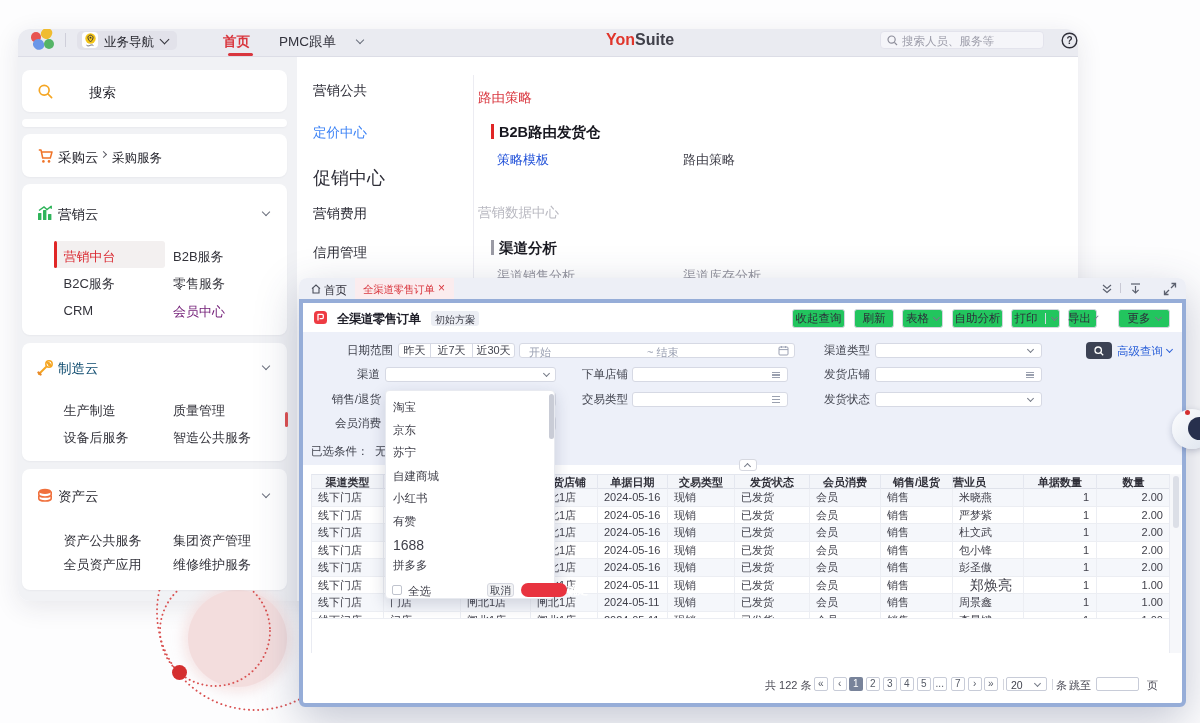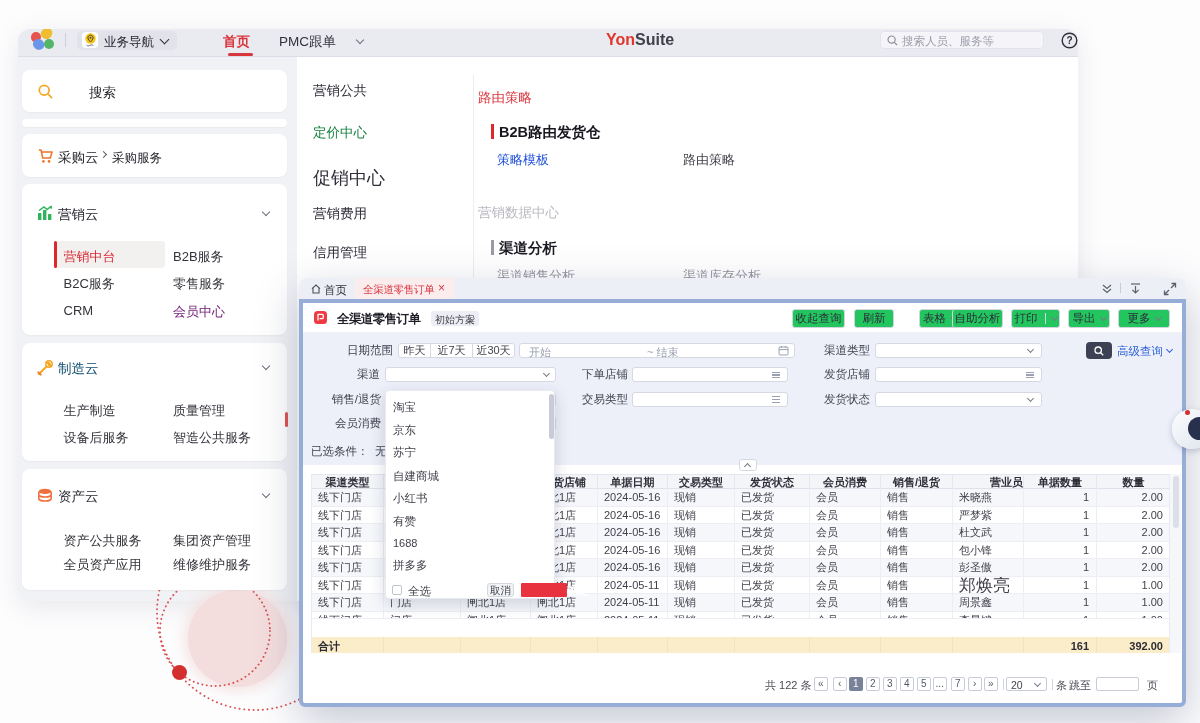--- a/index.html
+++ b/index.html
@@ -42,21 +42,21 @@
       <circle cx="4.6" cy="4.6" r="3.6" fill="none" stroke="#8d8d9a" stroke-width="1.2"></circle>
       <line x1="7.4" y1="7.4" x2="10" y2="10" stroke="#8d8d9a" stroke-width="1.2"></line>
     </svg>
 <div class="ab" style="left:884px;top:4.5px;font-size:11.5px;color:#9d9daa;">搜索人员、服务等</div>
 <svg class="ab" style="left:1043px;top:2.5px;" width="17" height="17" viewBox="0 0 17 17">
       <circle cx="8.5" cy="8.5" r="7.3" fill="none" stroke="#2e2e38" stroke-width="1.4"></circle>
       <text x="8.5" y="12" font-size="10" font-weight="bold" fill="#2e2e38" text-anchor="middle" font-family="Liberation Sans">?</text>
     </svg>
 <div class="ab" style="left:0;top:28px;width:279px;height:544px;background:#f1f2f5;"></div>
 <div class="ab" style="left:295px;top:53.0px;font-size:13.5px;color:#2e2e38;">营销公共</div>
-<div class="ab" style="left:295px;top:94.5px;font-size:13.5px;color:#15803d;">定价中心</div>
+<div class="ab" style="left:295px;top:94.5px;font-size:13.5px;color:#3b82f6;">定价中心</div>
 <div class="ab" style="left:295px;top:137.0px;font-size:18px;color:#2e2e38;text-align:right;">促销中心</div>
 <div class="ab" style="left:295px;top:176.0px;font-size:13.5px;color:#2e2e38;">营销费用</div>
 <div class="ab" style="left:295px;top:215.0px;font-size:13.5px;color:#2e2e38;">信用管理</div>
 <div class="ab" style="left:455px;top:46px;width:1px;height:526px;background:#ececf2;"></div>
 <div class="ab" style="left:460px;top:60px;font-size:13.5px;color:#d9363e;">路由策略</div>
 <div class="ab" style="left:473px;top:95px;width:3px;height:15px;background:#e02626;"></div>
 <div class="ab" style="left:481px;top:94px;font-size:14.5px;font-weight:bold;color:#17171f;">B2B路由发货仓</div>
 <div class="ab" style="left:479px;top:122px;font-size:13px;color:#1d4ed8;">策略模板</div>
 <div class="ab" style="left:665px;top:122px;font-size:13px;color:#3f3f49;">路由策略</div>
 <div class="ab" style="left:460px;top:175px;font-size:13.5px;color:#b9b9c1;">营销数据中心</div>
@@ -164,33 +164,33 @@
 <div class="ab" style="left:38px;top:33px;font-size:12.5px;font-weight:bold;color:#1f1f29;letter-spacing:-.6px;">全渠道零售订单</div>
 <div class="ab" style="left:132px;top:32.5px;width:48px;height:15px;background:#eceef4;border-radius:3px;"></div>
 <div class="ab" style="left:136px;top:35px;font-size:10px;color:#3c3c46;">初始方案</div>
 <span class="chevs ab" style="left:170px;top:37.5px;"></span>
 <div class="btn" style="left:493px;top:31px;width:53px;">
 <span>收起查询</span>
 </div>
 <div class="btn" style="left:555px;top:31px;width:40px;">
 <span>刷新</span>
 </div>
-<div class="btn" style="left:603px;top:31px;width:41px;margin-left:17px;">
+<div class="btn" style="left:603px;top:31px;width:41px;">
 <span>表格</span>
       <span class="chevs" style="margin-left:5px;margin-top:-3px;"></span>
 </div>
 <div class="btn" style="left:653px;top:31px;width:51px;">
 <span>自助分析</span>
 </div>
 <div class="btn" style="left:712px;top:31px;width:49px;">
 <span>打印</span>
       <span style="width:1px;height:11px;background:#d8d8e2;margin:0 6px 0 7px;"></span>
       <span class="chevs" style="margin-top:-3px;"></span>
 </div>
-<div class="btn" style="left:769px;top:31px;width:42px;">
+<div class="btn" style="left:769px;top:31px;width:29px;">
 <span>导出</span>
       <span class="chevs" style="margin-left:5px;margin-top:-3px;"></span>
 </div>
 <div class="btn" style="left:819px;top:31px;width:52px;">
 <span>更多</span>
       <span class="chevs" style="margin-left:5px;margin-top:-3px;"></span>
 </div>
 <div class="ab" style="left:4px;top:54px;width:879px;height:133px;background:#edf0f9;"></div>
 <div class="lbl" style="left:0px;top:65px;width:94px;">日期范围</div>
 <div class="ab" style="left:99px;top:65px;width:117px;height:15px;background:#fff;border:1px solid #d6d9e4;border-radius:3px;display:flex;">
@@ -260,21 +260,21 @@
 <div class="ab" style="left:0;top:0;width:859px;height:14px;background:#f3f5f9;border-bottom:1px solid #dfe2ea;">
 <div class="ab" style="left:0px;top:0;width:72px;height:14px;border-right:1px solid #e4e7ef;font-size:11px;font-weight:bold;color:#2f2f38;text-align:center;line-height:14px;">渠道类型</div>
 <div class="ab" style="left:72px;top:0;width:77px;height:14px;border-right:1px solid #e4e7ef;font-size:11px;font-weight:bold;color:#2f2f38;text-align:center;line-height:14px;">门店类型</div>
 <div class="ab" style="left:149px;top:0;width:70px;height:14px;border-right:1px solid #e4e7ef;font-size:11px;font-weight:bold;color:#2f2f38;text-align:center;line-height:14px;">下单店铺</div>
 <div class="ab" style="left:219px;top:0;width:67px;height:14px;border-right:1px solid #e4e7ef;font-size:11px;font-weight:bold;color:#2f2f38;text-align:center;line-height:14px;">发货店铺</div>
 <div class="ab" style="left:286px;top:0;width:70px;height:14px;border-right:1px solid #e4e7ef;font-size:11px;font-weight:bold;color:#2f2f38;text-align:center;line-height:14px;">单据日期</div>
 <div class="ab" style="left:356px;top:0;width:67px;height:14px;border-right:1px solid #e4e7ef;font-size:11px;font-weight:bold;color:#2f2f38;text-align:center;line-height:14px;">交易类型</div>
 <div class="ab" style="left:423px;top:0;width:75px;height:14px;border-right:1px solid #e4e7ef;font-size:11px;font-weight:bold;color:#2f2f38;text-align:center;line-height:14px;">发货状态</div>
 <div class="ab" style="left:498px;top:0;width:71px;height:14px;border-right:1px solid #e4e7ef;font-size:11px;font-weight:bold;color:#2f2f38;text-align:center;line-height:14px;">会员消费</div>
 <div class="ab" style="left:569px;top:0;width:72px;height:14px;border-right:1px solid #e4e7ef;font-size:11px;font-weight:bold;color:#2f2f38;text-align:center;line-height:14px;">销售/退货</div>
-<div class="ab" style="left:641px;top:0;width:71px;height:14px;border-right:1px solid #e4e7ef;font-size:11px;font-weight:bold;color:#2f2f38;text-align:right;line-height:14px;">营业员</div>
+<div class="ab" style="left:641px;top:0;width:71px;height:14px;border-right:1px solid #e4e7ef;font-size:11px;font-weight:bold;color:#2f2f38;text-align:left;line-height:14px;">营业员</div>
 <div class="ab" style="left:712px;top:0;width:73px;height:14px;border-right:1px solid #e4e7ef;font-size:11px;font-weight:bold;color:#2f2f38;text-align:center;line-height:14px;">单据数量</div>
 <div class="ab" style="left:785px;top:0;width:74px;height:14px;border-right:1px solid #e4e7ef;font-size:11px;font-weight:bold;color:#2f2f38;text-align:center;line-height:14px;">数量</div>
 </div>
 <div class="ab" style="left:0;top:14.0px;width:859px;height:17.5px;background:#f5f7fb;border-bottom:1px solid #eceef3;overflow:hidden;">
 <div class="ab" style="left:0px;top:0;width:72px;height:17.5px;border-right:1px solid #eceef3;font-size:11px;color:#3f3f49;text-align:left;line-height:17px;padding-left:6px;">线下门店</div>
 <div class="ab" style="left:72px;top:0;width:77px;height:17.5px;border-right:1px solid #eceef3;font-size:11px;color:#3f3f49;text-align:left;line-height:17px;padding-left:6px;">门店</div>
 <div class="ab" style="left:149px;top:0;width:70px;height:17.5px;border-right:1px solid #eceef3;font-size:11px;color:#3f3f49;text-align:left;line-height:17px;padding-left:6px;">闸北1店</div>
 <div class="ab" style="left:219px;top:0;width:67px;height:17.5px;border-right:1px solid #eceef3;font-size:11px;color:#3f3f49;text-align:left;line-height:17px;padding-left:6px;">闸北1店</div>
 <div class="ab" style="left:286px;top:0;width:70px;height:17.5px;border-right:1px solid #eceef3;font-size:11px;color:#3f3f49;text-align:left;line-height:17px;padding-left:6px;">2024-05-16</div>
 <div class="ab" style="left:356px;top:0;width:67px;height:17.5px;border-right:1px solid #eceef3;font-size:11px;color:#3f3f49;text-align:left;line-height:17px;padding-left:6px;">现销</div>
@@ -344,21 +344,21 @@
 <div class="ab" style="left:0;top:101.5px;width:859px;height:17.5px;background:#ffffff;border-bottom:1px solid #eceef3;overflow:hidden;">
 <div class="ab" style="left:0px;top:0;width:72px;height:17.5px;border-right:1px solid #eceef3;font-size:11px;color:#3f3f49;text-align:left;line-height:17px;padding-left:6px;">线下门店</div>
 <div class="ab" style="left:72px;top:0;width:77px;height:17.5px;border-right:1px solid #eceef3;font-size:11px;color:#3f3f49;text-align:left;line-height:17px;padding-left:6px;">门店</div>
 <div class="ab" style="left:149px;top:0;width:70px;height:17.5px;border-right:1px solid #eceef3;font-size:11px;color:#3f3f49;text-align:left;line-height:17px;padding-left:6px;">闸北1店</div>
 <div class="ab" style="left:219px;top:0;width:67px;height:17.5px;border-right:1px solid #eceef3;font-size:11px;color:#3f3f49;text-align:left;line-height:17px;padding-left:6px;">闸北1店</div>
 <div class="ab" style="left:286px;top:0;width:70px;height:17.5px;border-right:1px solid #eceef3;font-size:11px;color:#3f3f49;text-align:left;line-height:17px;padding-left:6px;">2024-05-11</div>
 <div class="ab" style="left:356px;top:0;width:67px;height:17.5px;border-right:1px solid #eceef3;font-size:11px;color:#3f3f49;text-align:left;line-height:17px;padding-left:6px;">现销</div>
 <div class="ab" style="left:423px;top:0;width:75px;height:17.5px;border-right:1px solid #eceef3;font-size:11px;color:#3f3f49;text-align:left;line-height:17px;padding-left:6px;">已发货</div>
 <div class="ab" style="left:498px;top:0;width:71px;height:17.5px;border-right:1px solid #eceef3;font-size:11px;color:#3f3f49;text-align:left;line-height:17px;padding-left:6px;">会员</div>
 <div class="ab" style="left:569px;top:0;width:72px;height:17.5px;border-right:1px solid #eceef3;font-size:11px;color:#3f3f49;text-align:left;line-height:17px;padding-left:6px;">销售</div>
-<div class="ab" style="left:641px;top:0;width:71px;height:17.5px;border-right:1px solid #eceef3;font-size:17px;color:#3f3f49;text-align:left;line-height:17px;padding-left:6px;">郑焕亮</div>
+<div class="ab" style="left:641px;top:0;width:71px;height:17.5px;border-right:1px solid #eceef3;font-size:14px;color:#3f3f49;text-align:center;line-height:17px;padding-left:6px;">郑焕亮</div>
 <div class="ab" style="left:712px;top:0;width:73px;height:17.5px;border-right:1px solid #eceef3;font-size:11px;color:#3f3f49;text-align:right;line-height:17px;padding-right:7px;">1</div>
 <div class="ab" style="left:785px;top:0;width:74px;height:17.5px;border-right:1px solid #eceef3;font-size:11px;color:#3f3f49;text-align:right;line-height:17px;padding-right:7px;">1.00</div>
 </div>
 <div class="ab" style="left:0;top:119.0px;width:859px;height:17.5px;background:#f5f7fb;border-bottom:1px solid #eceef3;overflow:hidden;">
 <div class="ab" style="left:0px;top:0;width:72px;height:17.5px;border-right:1px solid #eceef3;font-size:11px;color:#3f3f49;text-align:left;line-height:17px;padding-left:6px;">线下门店</div>
 <div class="ab" style="left:72px;top:0;width:77px;height:17.5px;border-right:1px solid #eceef3;font-size:11px;color:#3f3f49;text-align:left;line-height:17px;padding-left:6px;">门店</div>
 <div class="ab" style="left:149px;top:0;width:70px;height:17.5px;border-right:1px solid #eceef3;font-size:11px;color:#3f3f49;text-align:left;line-height:17px;padding-left:6px;">闸北1店</div>
 <div class="ab" style="left:219px;top:0;width:67px;height:17.5px;border-right:1px solid #eceef3;font-size:11px;color:#3f3f49;text-align:left;line-height:17px;padding-left:6px;">闸北1店</div>
 <div class="ab" style="left:286px;top:0;width:70px;height:17.5px;border-right:1px solid #eceef3;font-size:11px;color:#3f3f49;text-align:left;line-height:17px;padding-left:6px;">2024-05-11</div>
 <div class="ab" style="left:356px;top:0;width:67px;height:17.5px;border-right:1px solid #eceef3;font-size:11px;color:#3f3f49;text-align:left;line-height:17px;padding-left:6px;">现销</div>
@@ -375,34 +375,20 @@
 <div class="ab" style="left:149px;top:0;width:70px;height:17.5px;border-right:1px solid #eceef3;font-size:11px;color:#3f3f49;text-align:left;line-height:17px;padding-left:6px;">闸北1店</div>
 <div class="ab" style="left:219px;top:0;width:67px;height:17.5px;border-right:1px solid #eceef3;font-size:11px;color:#3f3f49;text-align:left;line-height:17px;padding-left:6px;">闸北1店</div>
 <div class="ab" style="left:286px;top:0;width:70px;height:17.5px;border-right:1px solid #eceef3;font-size:11px;color:#3f3f49;text-align:left;line-height:17px;padding-left:6px;">2024-05-11</div>
 <div class="ab" style="left:356px;top:0;width:67px;height:17.5px;border-right:1px solid #eceef3;font-size:11px;color:#3f3f49;text-align:left;line-height:17px;padding-left:6px;">现销</div>
 <div class="ab" style="left:423px;top:0;width:75px;height:17.5px;border-right:1px solid #eceef3;font-size:11px;color:#3f3f49;text-align:left;line-height:17px;padding-left:6px;">已发货</div>
 <div class="ab" style="left:498px;top:0;width:71px;height:17.5px;border-right:1px solid #eceef3;font-size:11px;color:#3f3f49;text-align:left;line-height:17px;padding-left:6px;">会员</div>
 <div class="ab" style="left:569px;top:0;width:72px;height:17.5px;border-right:1px solid #eceef3;font-size:11px;color:#3f3f49;text-align:left;line-height:17px;padding-left:6px;">销售</div>
 <div class="ab" style="left:641px;top:0;width:71px;height:17.5px;border-right:1px solid #eceef3;font-size:11px;color:#3f3f49;text-align:left;line-height:17px;padding-left:6px;">李晨键</div>
 <div class="ab" style="left:712px;top:0;width:73px;height:17.5px;border-right:1px solid #eceef3;font-size:11px;color:#3f3f49;text-align:right;line-height:17px;padding-right:7px;">1</div>
 <div class="ab" style="left:785px;top:0;width:74px;height:17.5px;border-right:1px solid #eceef3;font-size:11px;color:#3f3f49;text-align:right;line-height:17px;padding-right:7px;">1.00</div>
-</div>
-<div class="ab" style="left:0;top:161.5px;width:859px;height:18px;background:#fbecca;border-bottom:1px solid #f0e6cd;">
-<div class="ab" style="left:0px;top:0;width:72px;height:18px;border-right:1px solid rgba(0,0,0,.035);font-size:11px;font-weight:bold;color:#2c2c34;text-align:left;line-height:18px;padding-left:6px;">合计</div>
-<div class="ab" style="left:72px;top:0;width:77px;height:18px;border-right:1px solid rgba(0,0,0,.035);font-size:11px;font-weight:bold;color:#2c2c34;text-align:left;line-height:18px;padding-left:6px;"></div>
-<div class="ab" style="left:149px;top:0;width:70px;height:18px;border-right:1px solid rgba(0,0,0,.035);font-size:11px;font-weight:bold;color:#2c2c34;text-align:left;line-height:18px;padding-left:6px;"></div>
-<div class="ab" style="left:219px;top:0;width:67px;height:18px;border-right:1px solid rgba(0,0,0,.035);font-size:11px;font-weight:bold;color:#2c2c34;text-align:left;line-height:18px;padding-left:6px;"></div>
-<div class="ab" style="left:286px;top:0;width:70px;height:18px;border-right:1px solid rgba(0,0,0,.035);font-size:11px;font-weight:bold;color:#2c2c34;text-align:left;line-height:18px;padding-left:6px;"></div>
-<div class="ab" style="left:356px;top:0;width:67px;height:18px;border-right:1px solid rgba(0,0,0,.035);font-size:11px;font-weight:bold;color:#2c2c34;text-align:left;line-height:18px;padding-left:6px;"></div>
-<div class="ab" style="left:423px;top:0;width:75px;height:18px;border-right:1px solid rgba(0,0,0,.035);font-size:11px;font-weight:bold;color:#2c2c34;text-align:left;line-height:18px;padding-left:6px;"></div>
-<div class="ab" style="left:498px;top:0;width:71px;height:18px;border-right:1px solid rgba(0,0,0,.035);font-size:11px;font-weight:bold;color:#2c2c34;text-align:left;line-height:18px;padding-left:6px;"></div>
-<div class="ab" style="left:569px;top:0;width:72px;height:18px;border-right:1px solid rgba(0,0,0,.035);font-size:11px;font-weight:bold;color:#2c2c34;text-align:left;line-height:18px;padding-left:6px;"></div>
-<div class="ab" style="left:641px;top:0;width:71px;height:18px;border-right:1px solid rgba(0,0,0,.035);font-size:11px;font-weight:bold;color:#2c2c34;text-align:left;line-height:18px;padding-left:6px;"></div>
-<div class="ab" style="left:712px;top:0;width:73px;height:18px;border-right:1px solid rgba(0,0,0,.035);font-size:11px;font-weight:bold;color:#2c2c34;text-align:right;line-height:18px;padding-right:7px;">161</div>
-<div class="ab" style="left:785px;top:0;width:74px;height:18px;border-right:1px solid rgba(0,0,0,.035);font-size:11px;font-weight:bold;color:#2c2c34;text-align:right;line-height:18px;padding-right:7px;">392.00</div>
 </div>
 </div>
 <div class="ab" style="left:871px;top:196px;width:11px;height:179px;background:#f6f7fa;"></div>
 <div class="ab" style="left:873.5px;top:198px;width:6px;height:52px;background:#dcdfe7;border-radius:3px;"></div>
 <div class="ab" style="left:466px;top:400px;font-size:11px;color:#4a4a55;">共 122 条</div>
 <div class="ab" style="left:515px;top:399px;width:13.5px;height:14px;background:#fff;border:1px solid #c8ccd8;border-radius:2px;font-size:10px;color:#555a66;text-align:center;line-height:12.5px;">«</div>
 <div class="ab" style="left:534px;top:399px;width:13.5px;height:14px;background:#fff;border:1px solid #c8ccd8;border-radius:2px;font-size:10px;color:#555a66;text-align:center;line-height:12.5px;">‹</div>
 <div class="ab" style="left:550px;top:399px;width:13.5px;height:14px;background:#78839a;border-radius:2px;font-size:10px;color:#fff;text-align:center;line-height:14px;">1</div>
 <div class="ab" style="left:567px;top:399px;width:13.5px;height:14px;background:#fff;border:1px solid #c8ccd8;border-radius:2px;font-size:10px;color:#555a66;text-align:center;line-height:12.5px;">2</div>
 <div class="ab" style="left:584px;top:399px;width:13.5px;height:14px;background:#fff;border:1px solid #c8ccd8;border-radius:2px;font-size:10px;color:#555a66;text-align:center;line-height:12.5px;">3</div>
@@ -421,23 +407,23 @@
 <div class="ab" style="left:770px;top:400px;font-size:11px;color:#4a4a55;">跳至</div>
 <div class="ab" style="left:797px;top:399px;width:43px;height:14px;background:#fff;border:1px solid #c8ccd8;border-radius:2px;"></div>
 <div class="ab" style="left:848px;top:400px;font-size:11px;color:#4a4a55;">页</div>
 <div class="ab" style="left:86px;top:112px;width:170px;height:209px;background:#fff;border-radius:4px;box-shadow:0 5px 16px rgba(30,40,80,.18);border:1px solid #e8eaf0;">
 <div class="ab" style="left:7px;top:9px;font-size:11.5px;color:#3f3f49;">淘宝</div>
 <div class="ab" style="left:7px;top:32px;font-size:11.5px;color:#3f3f49;">京东</div>
 <div class="ab" style="left:7px;top:54px;font-size:11.5px;color:#3f3f49;">苏宁</div>
 <div class="ab" style="left:7px;top:78px;font-size:11.5px;color:#3f3f49;">自建商城</div>
 <div class="ab" style="left:7px;top:100px;font-size:11.5px;color:#3f3f49;">小红书</div>
 <div class="ab" style="left:7px;top:123px;font-size:11.5px;color:#3f3f49;">有赞</div>
-<div class="ab" style="left:7px;top:146px;font-size:11px;color:#3f3f49;">1688</div>
+<div class="ab" style="left:7px;top:146px;font-size:14px;color:#3f3f49;">1688</div>
 <div class="ab" style="left:7px;top:167px;font-size:11.5px;color:#3f3f49;">拼多多</div>
 <div class="ab" style="left:6px;top:194px;width:10px;height:10px;background:#fff;border:1px solid #c0c4ce;border-radius:2px;"></div>
 <div class="ab" style="left:22px;top:193px;font-size:11.5px;color:#3f3f49;">全选</div>
 <div class="ab" style="left:101px;top:192px;width:27px;height:14px;background:#f2f3f5;border:1px solid #d6d8e0;border-radius:3px;font-size:10.5px;color:#41434e;text-align:center;line-height:13px;">取消</div>
-<div class="ab" style="left:135px;top:192px;width:31px;height:14px;background:#e8333f;border-radius:1px;font-size:10.5px;color:#fff;text-align:right;line-height:14px;font-weight:bold;padding-left:46px;">确定</div>
+<div class="ab" style="left:135px;top:192px;width:31px;height:14px;background:#e8333f;border-radius:7px;font-size:10.5px;color:#fff;text-align:right;line-height:14px;font-weight:bold;padding-left:46px;">确定</div>
 <div class="ab" style="left:163px;top:3px;width:4.5px;height:45px;background:#c9ccd6;border-radius:2.5px;"></div>
 </div>
 </div>
 <div class="ab" style="left:1172px;top:409px;width:40px;height:40px;border-radius:50%;background:linear-gradient(135deg,#fdfdfe,#dde4ee);box-shadow:0 2px 6px rgba(40,50,90,.25);z-index:6;"></div>
 <div class="ab" style="left:1188px;top:417px;width:23px;height:23px;border-radius:50%;background:#27304d;z-index:6;"></div>
 <div class="ab" style="left:1185px;top:410px;width:5px;height:5px;border-radius:50%;background:#d42f2f;z-index:6;"></div>
 </body></html>

